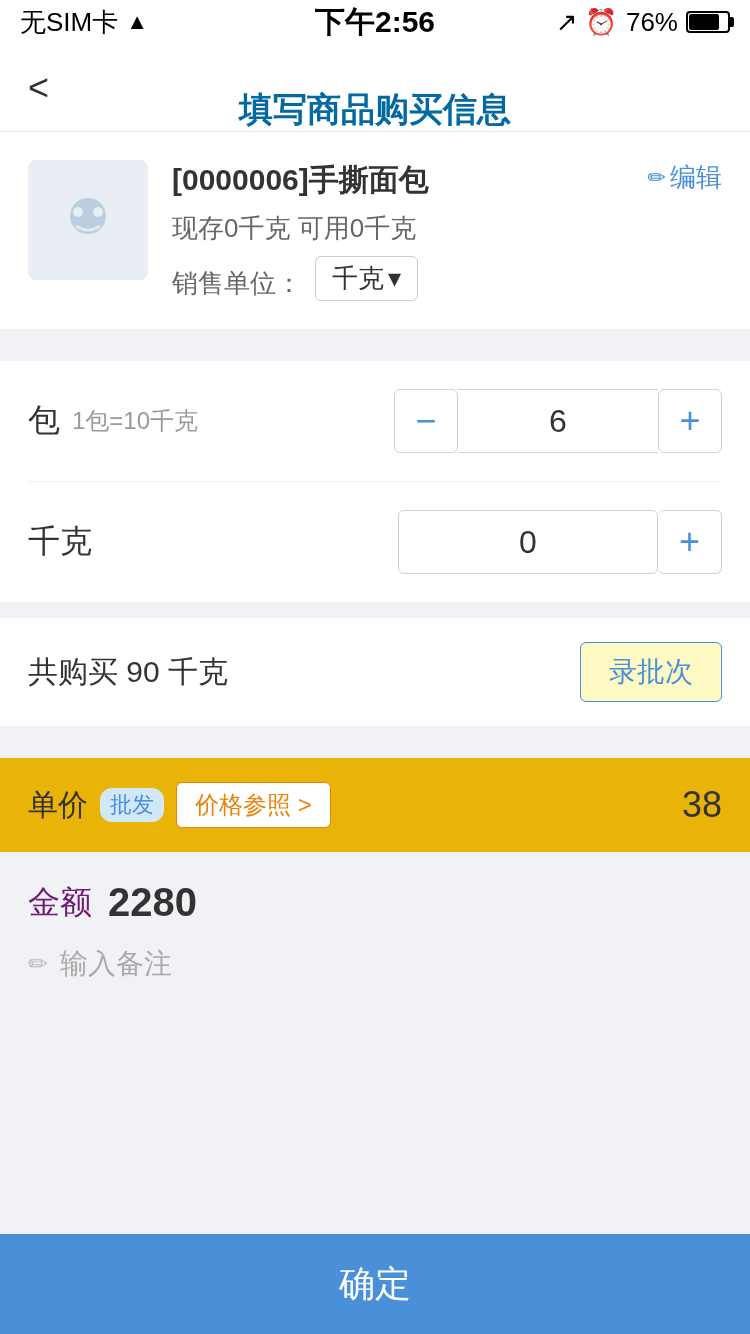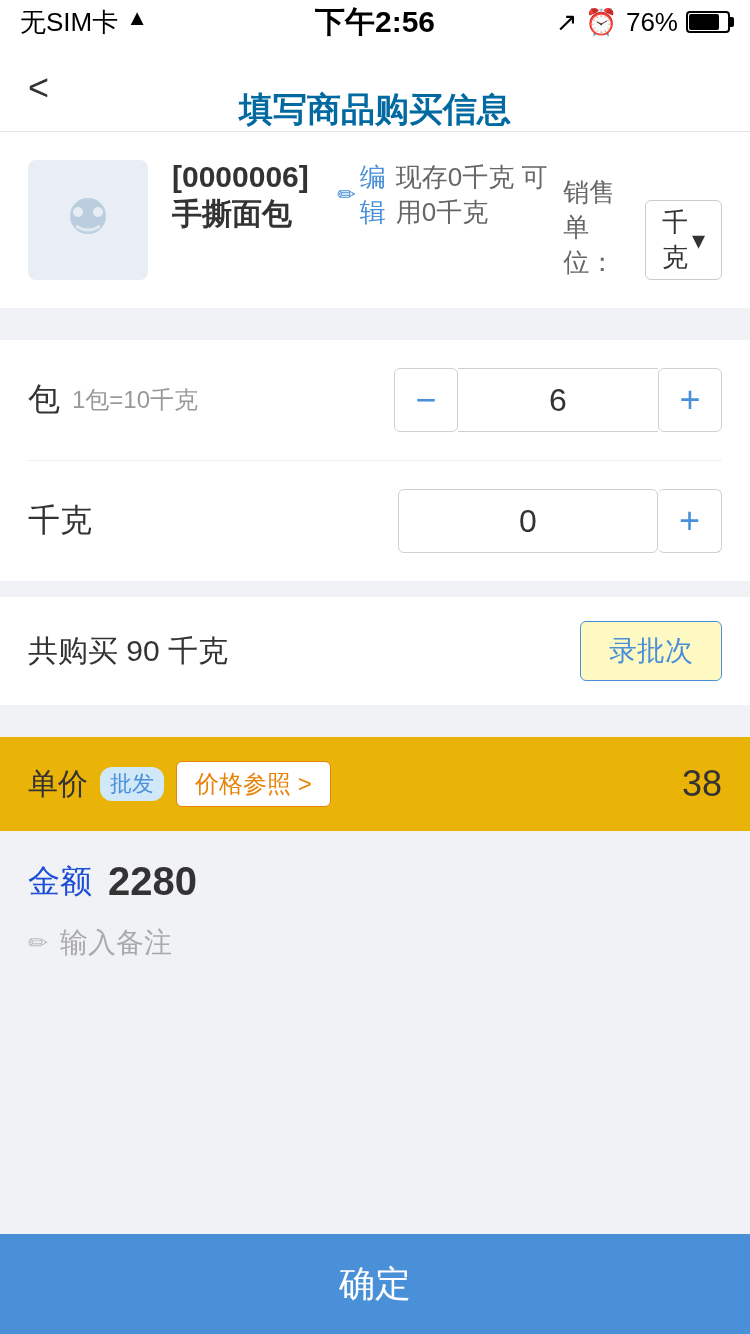--- a/index.html
+++ b/index.html
@@ -18,20 +18,21 @@
       height: 44px;
       background: #fff;
       display: flex;
       align-items: center;
       justify-content: space-between;
       padding: 0 20px;
       font-size: 28px;
     }
     .status-left {
       display: flex;
+      align-items: center;
       gap: 8px;
       font-size: 26px;
       color: #000;
     }
     .status-center {
       font-size: 30px;
       font-weight: 600;
       color: #000;
       position: absolute;
       left: 50%;
@@ -120,21 +121,21 @@
       flex-shrink: 0;
     }
     .product-image svg {
       width: 64px;
       height: 64px;
       opacity: 0.4;
     }
     .product-info {
       flex: 1;
       display: flex;
-      flex-direction: row;
+      flex-direction: column;
       gap: 10px;
     }
     .product-name-row {
       display: flex;
       justify-content: space-between;
       align-items: flex-start;
     }
     .product-name {
       font-size: 30px;
       font-weight: 600;
@@ -315,21 +316,21 @@
       padding: 28px 28px 16px;
     }
     .amount-row {
       display: flex;
       align-items: center;
       gap: 16px;
       margin-bottom: 20px;
     }
     .amount-label {
       font-size: 32px;
-      color: #1d4ed8;
+      color: #701a75;
     }
     .amount-value {
       font-size: 40px;
       color: #333;
       font-weight: 600;
     }
     .remark-row {
       display: flex;
       align-items: center;
       gap: 12px;

